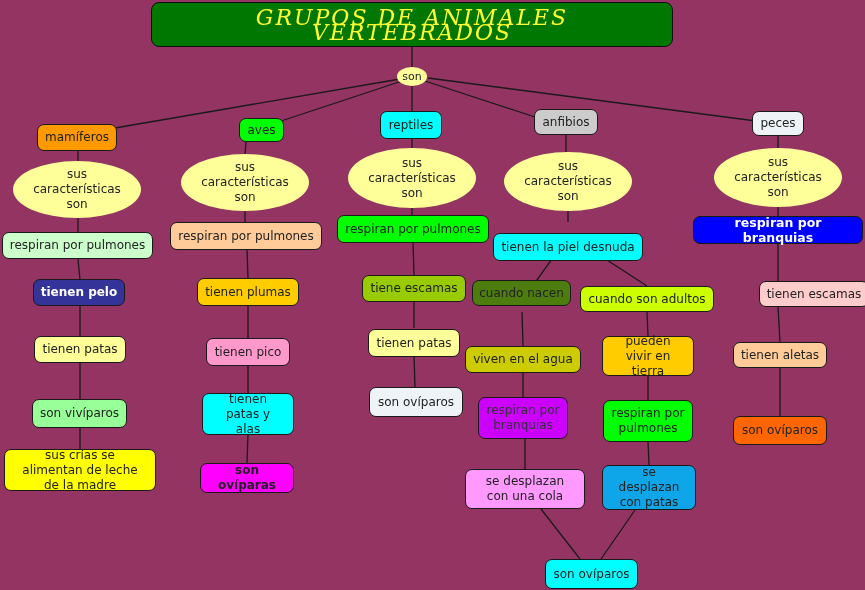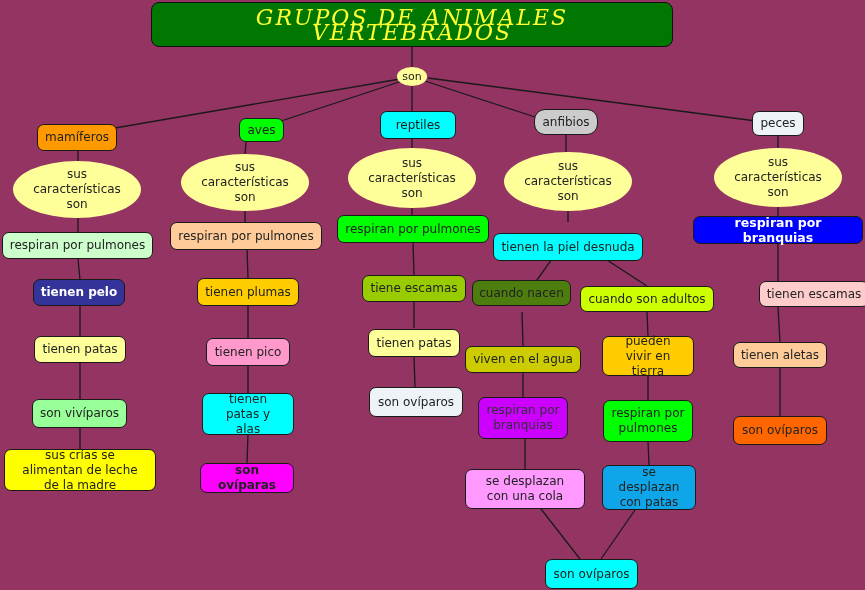--- a/index.html
+++ b/index.html
@@ -98,28 +98,28 @@
 <div class="node" style="left:4px; top:449px; width:152px; height:42px; background:#ffff00; padding:0 8px;">sus crías se alimentan de leche de la madre</div>
 
 <div class="node" style="left:222px; top:118px; width:45px; height:24px; background:#00ff00;margin-left:17px;">aves</div>
 <div class="node oval" style="left:181px; top:154px; width:128px; height:57px; padding:0 14px;">sus características son</div>
 <div class="node" style="left:170px; top:222px; width:152px; height:28px; background:#ffcc99;">respiran por pulmones</div>
 <div class="node" style="left:197px; top:278px; width:102px; height:28px; background:#ffcc00;">tienen plumas</div>
 <div class="node" style="left:206px; top:338px; width:84px; height:28px; background:#ff99cc;">tienen pico</div>
 <div class="node" style="left:202px; top:393px; width:92px; height:42px; background:#00ffff; padding:0 14px;">tienen patas y alas</div>
 <div class="node" style="left:200px; top:463px; width:94px; height:30px; background:#ff00ff;font-weight:bold;">son ovíparas</div>
 
-<div class="node" style="left:380px; top:111px; width:76px; height:28px; background:#00ffff;">reptiles</div>
+<div class="node" style="left:380px; top:111px; width:62px; height:28px; background:#00ffff;">reptiles</div>
 <div class="node oval" style="left:348px; top:148px; width:128px; height:60px; padding:0 14px;">sus características son</div>
 <div class="node" style="left:337px; top:215px; width:152px; height:28px; background:#00ff00;">respiran por pulmones</div>
 <div class="node" style="left:362px; top:275px; width:104px; height:27px; background:#99cc00;">tiene escamas</div>
 <div class="node" style="left:368px; top:329px; width:92px; height:28px; background:#ffff99;">tienen patas</div>
 <div class="node" style="left:369px; top:387px; width:94px; height:30px; background:#eef3f8;">son ovíparos</div>
 
-<div class="node" style="left:534px; top:109px; width:64px; height:26px; background:#cccccc;border-radius:11px;">anfibios</div>
+<div class="node" style="left:534px; top:109px; width:64px; height:26px; background:#cccccc;">anfibios</div>
 <div class="node oval" style="left:504px; top:152px; width:128px; height:59px; padding:0 14px;">sus características son</div>
 <div class="node" style="left:493px; top:233px; width:150px; height:28px; background:#00ffff;">tienen la piel desnuda</div>
 <div class="node" style="left:472px; top:280px; width:99px; height:26px; background:#4d7c0f;">cuando nacen</div>
 <div class="node" style="left:580px; top:286px; width:134px; height:26px; background:#ccff00;">cuando son adultos</div>
 <div class="node" style="left:465px; top:346px; width:116px; height:27px; background:#cccc00;">viven en el agua</div>
 <div class="node" style="left:478px; top:397px; width:90px; height:42px; background:#cc00ff; color:#333; padding:0 6px;">respiran por branquias</div>
 <div class="node" style="left:465px; top:469px; width:120px; height:40px; background:#ff99ff; padding:0 8px;">se desplazan con una cola</div>
 <div class="node" style="left:602px; top:336px; width:92px; height:40px; background:#ffcc00; padding:0 10px;">pueden vivir en tierra</div>
 <div class="node" style="left:603px; top:400px; width:90px; height:42px; background:#00ff00; padding:0 6px;">respiran por pulmones</div>
 <div class="node" style="left:602px; top:465px; width:94px; height:45px; background:#0ea5e9; padding:0 8px;">se desplazan con patas</div>

